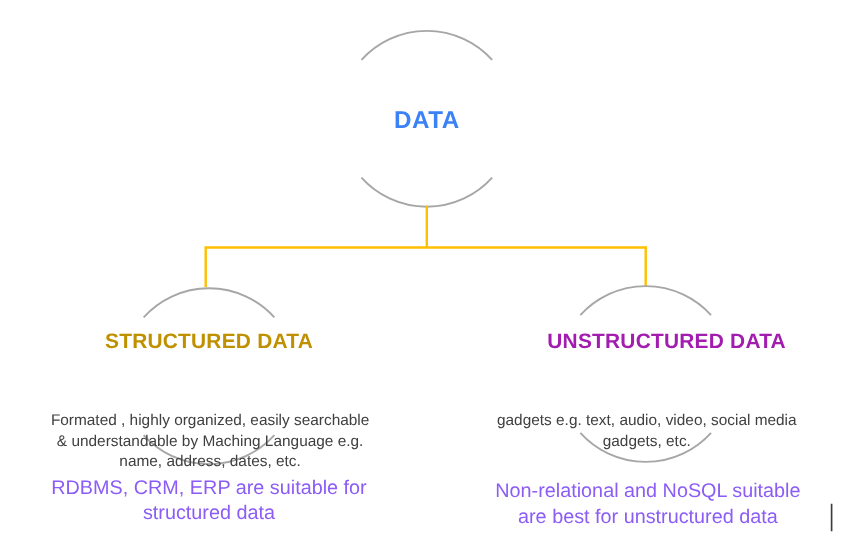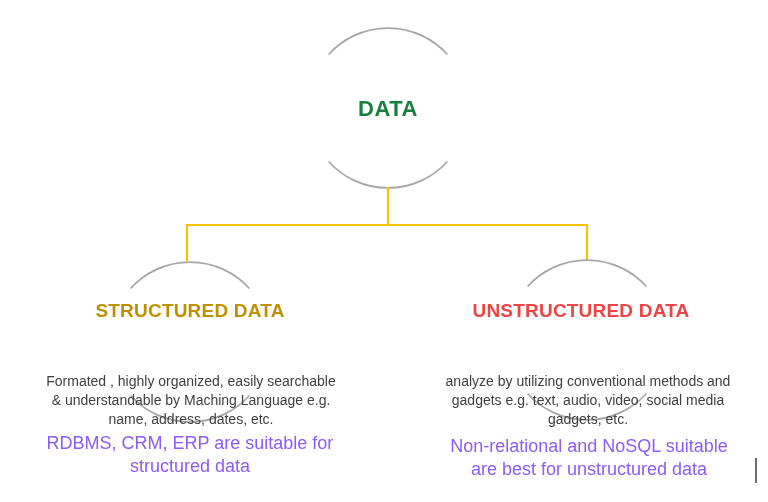--- a/index.html
+++ b/index.html
@@ -14,29 +14,29 @@
   .lines-layer {
     position: absolute;
     left: 0; top: 0;
     width: 768px; height: 502px;
     pointer-events: none;
   }
   .abs { position: absolute; text-align: center; }
   .root-label {
     left: 313px; top: 96px; width: 150px;
     font-size: 22px; font-weight: bold; line-height: 25px;
-    color: #15803d; letter-spacing: 0.5px;
+    color: #3b82f6; letter-spacing: 0.5px;
   }
   .branch-title {
     top: 300px; width: 300px;
     font-size: 19px; font-weight: bold; line-height: 22px;
     letter-spacing: 0.2px;
   }
   .branch-title.structured   { left: 40px;  color: #BF9000; }
-  .branch-title.unstructured { left: 431px; color: #ef4444; }
+  .branch-title.unstructured { left: 456px; color: #a21caf; }
   .branch-desc {
     top: 333px;
     font-size: 14px; line-height: 19px;
     color: #404040;
     margin-top: 39px;
   }
   .branch-desc.structured   { left: 24px;  width: 334px; }
   .branch-desc.unstructured { left: 419px; width: 338px; }
   .branch-note {
     font-size: 18px; line-height: 23px;
@@ -74,21 +74,20 @@
   </div>
 
   <div class="abs branch-note structured">
     <div>RDBMS, CRM, ERP are suitable for</div>
     <div>structured data</div>
   </div>
 
   <div class="abs branch-title unstructured">UNSTRUCTURED DATA</div>
 
   <div class="abs branch-desc unstructured">
-    <div>analyze by utilizing conventional methods and</div>
     <div>gadgets e.g. text, audio, video, social media</div>
     <div>gadgets, etc.</div>
   </div>
 
   <div class="abs branch-note unstructured">
     <div>Non-relational and NoSQL suitable</div>
     <div>are best for unstructured data</div>
   </div>
 
 </div>

